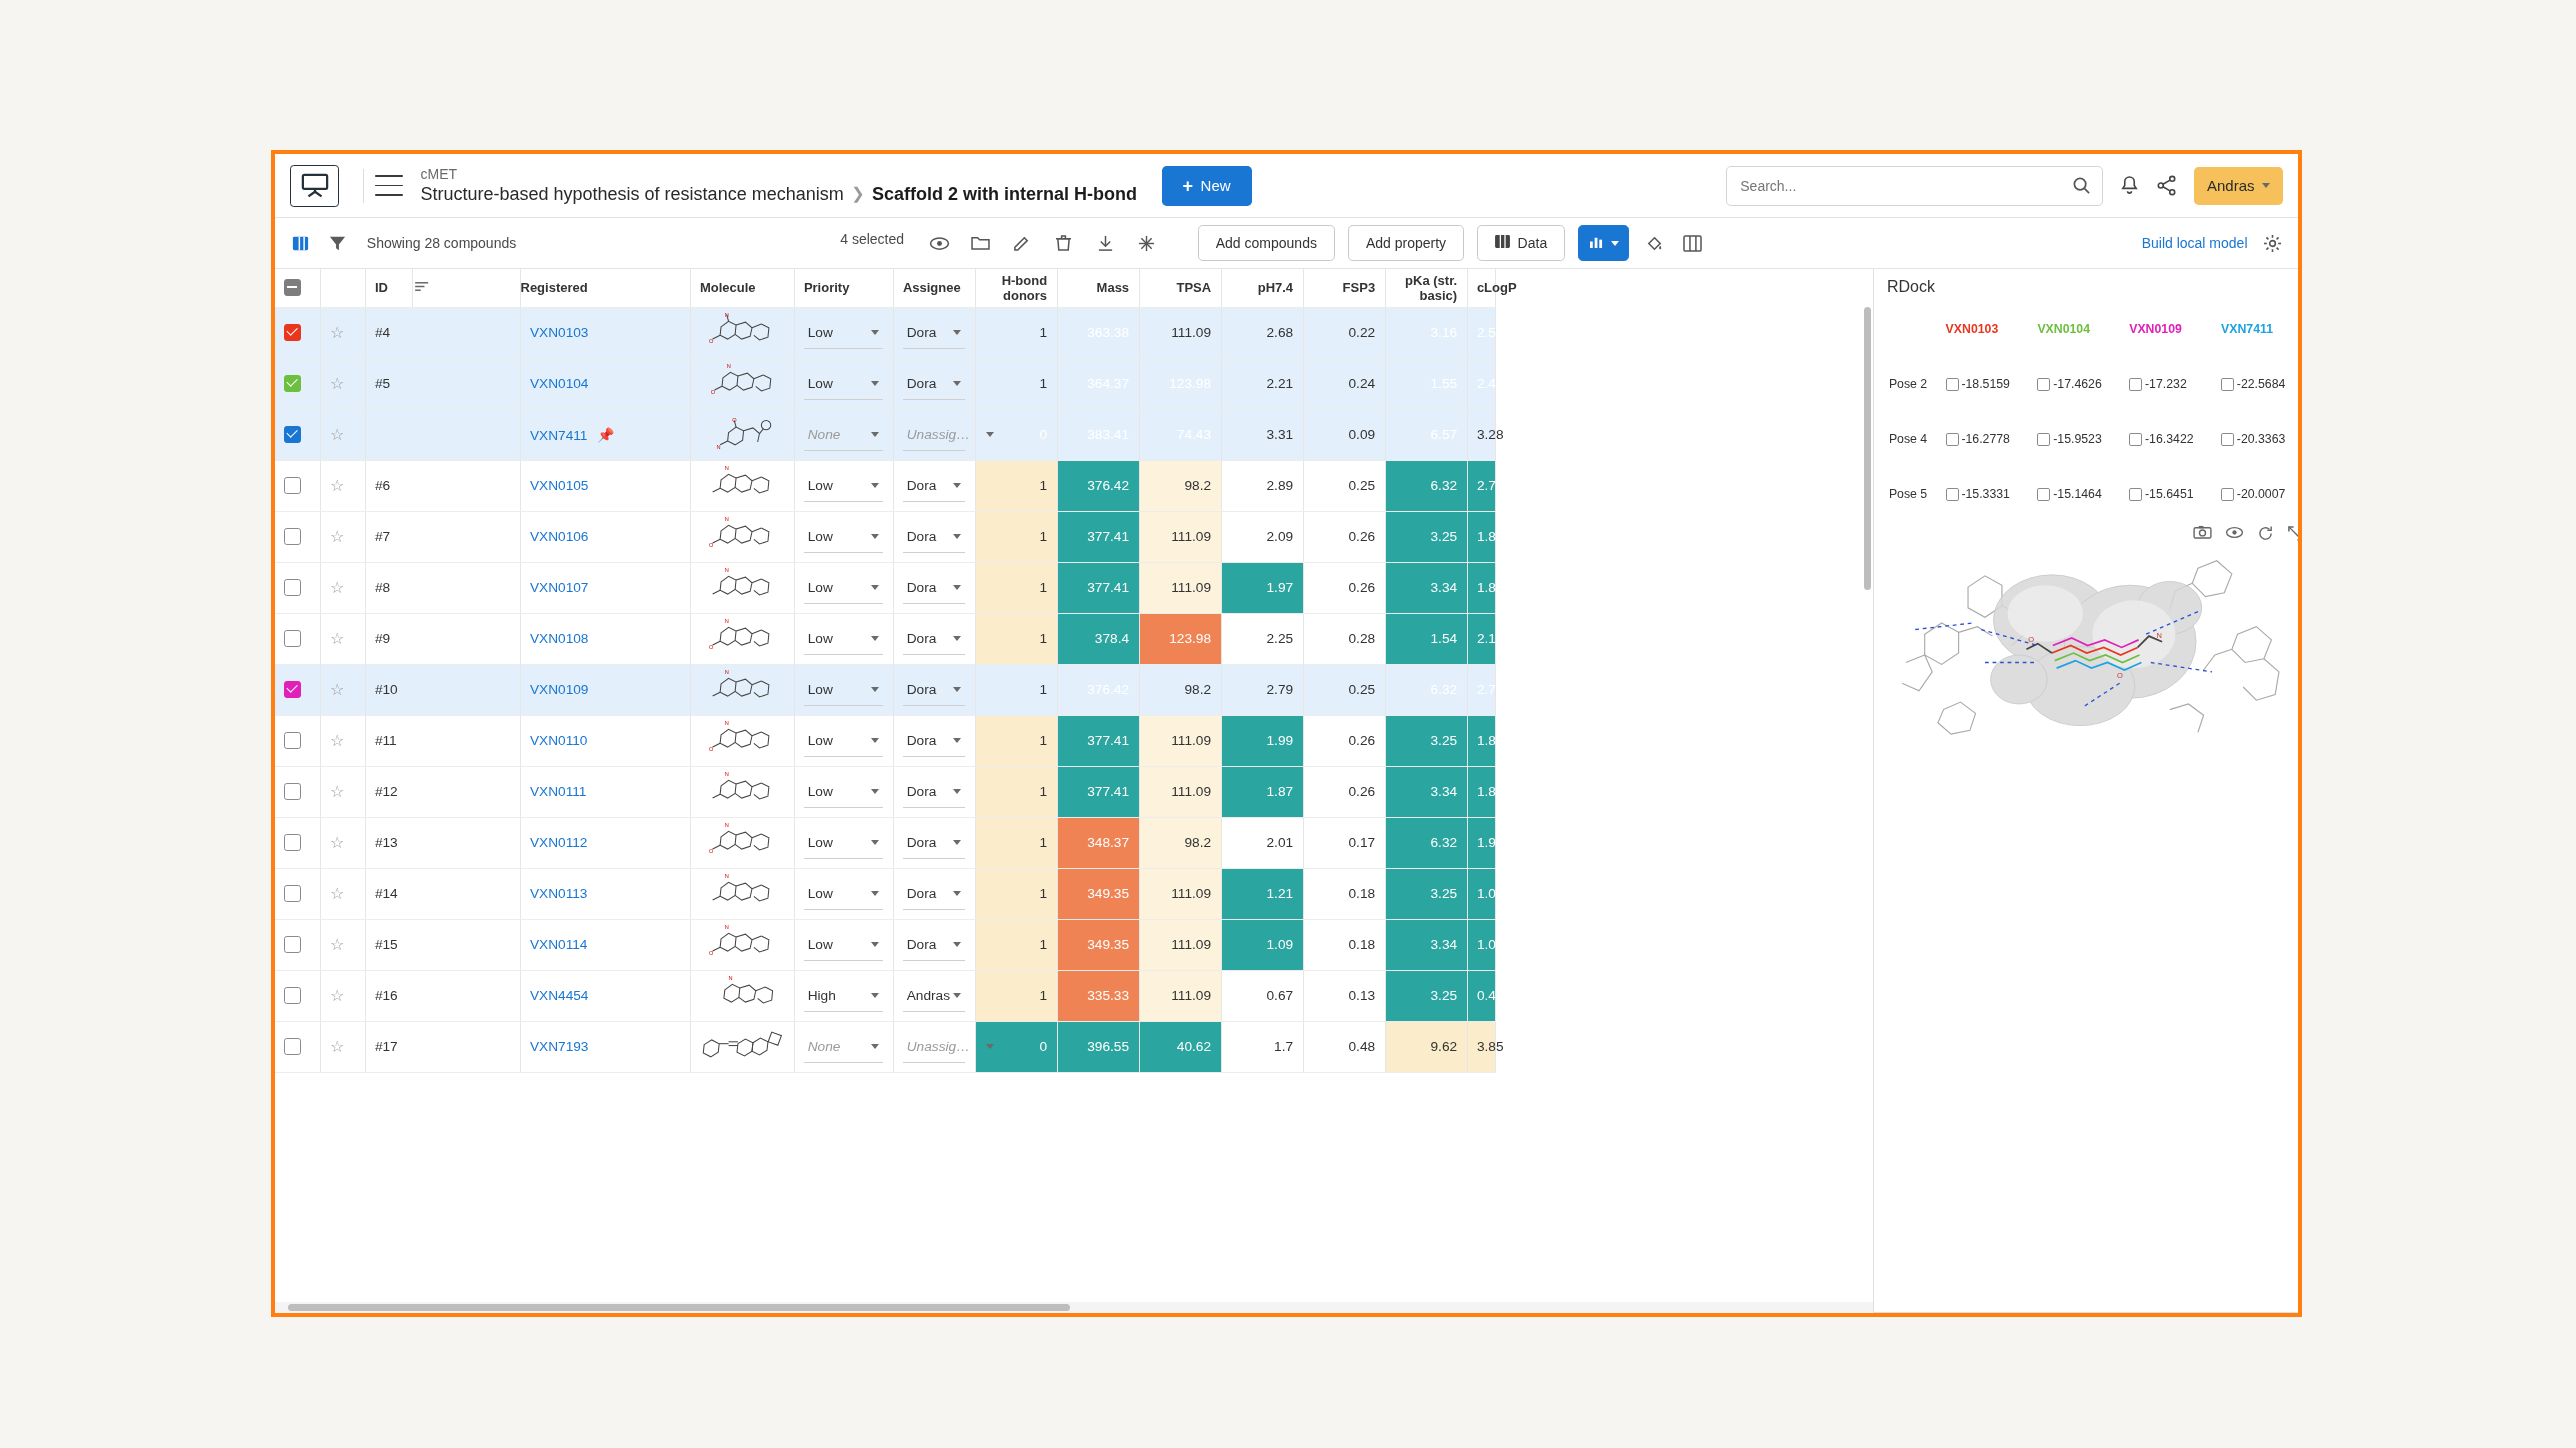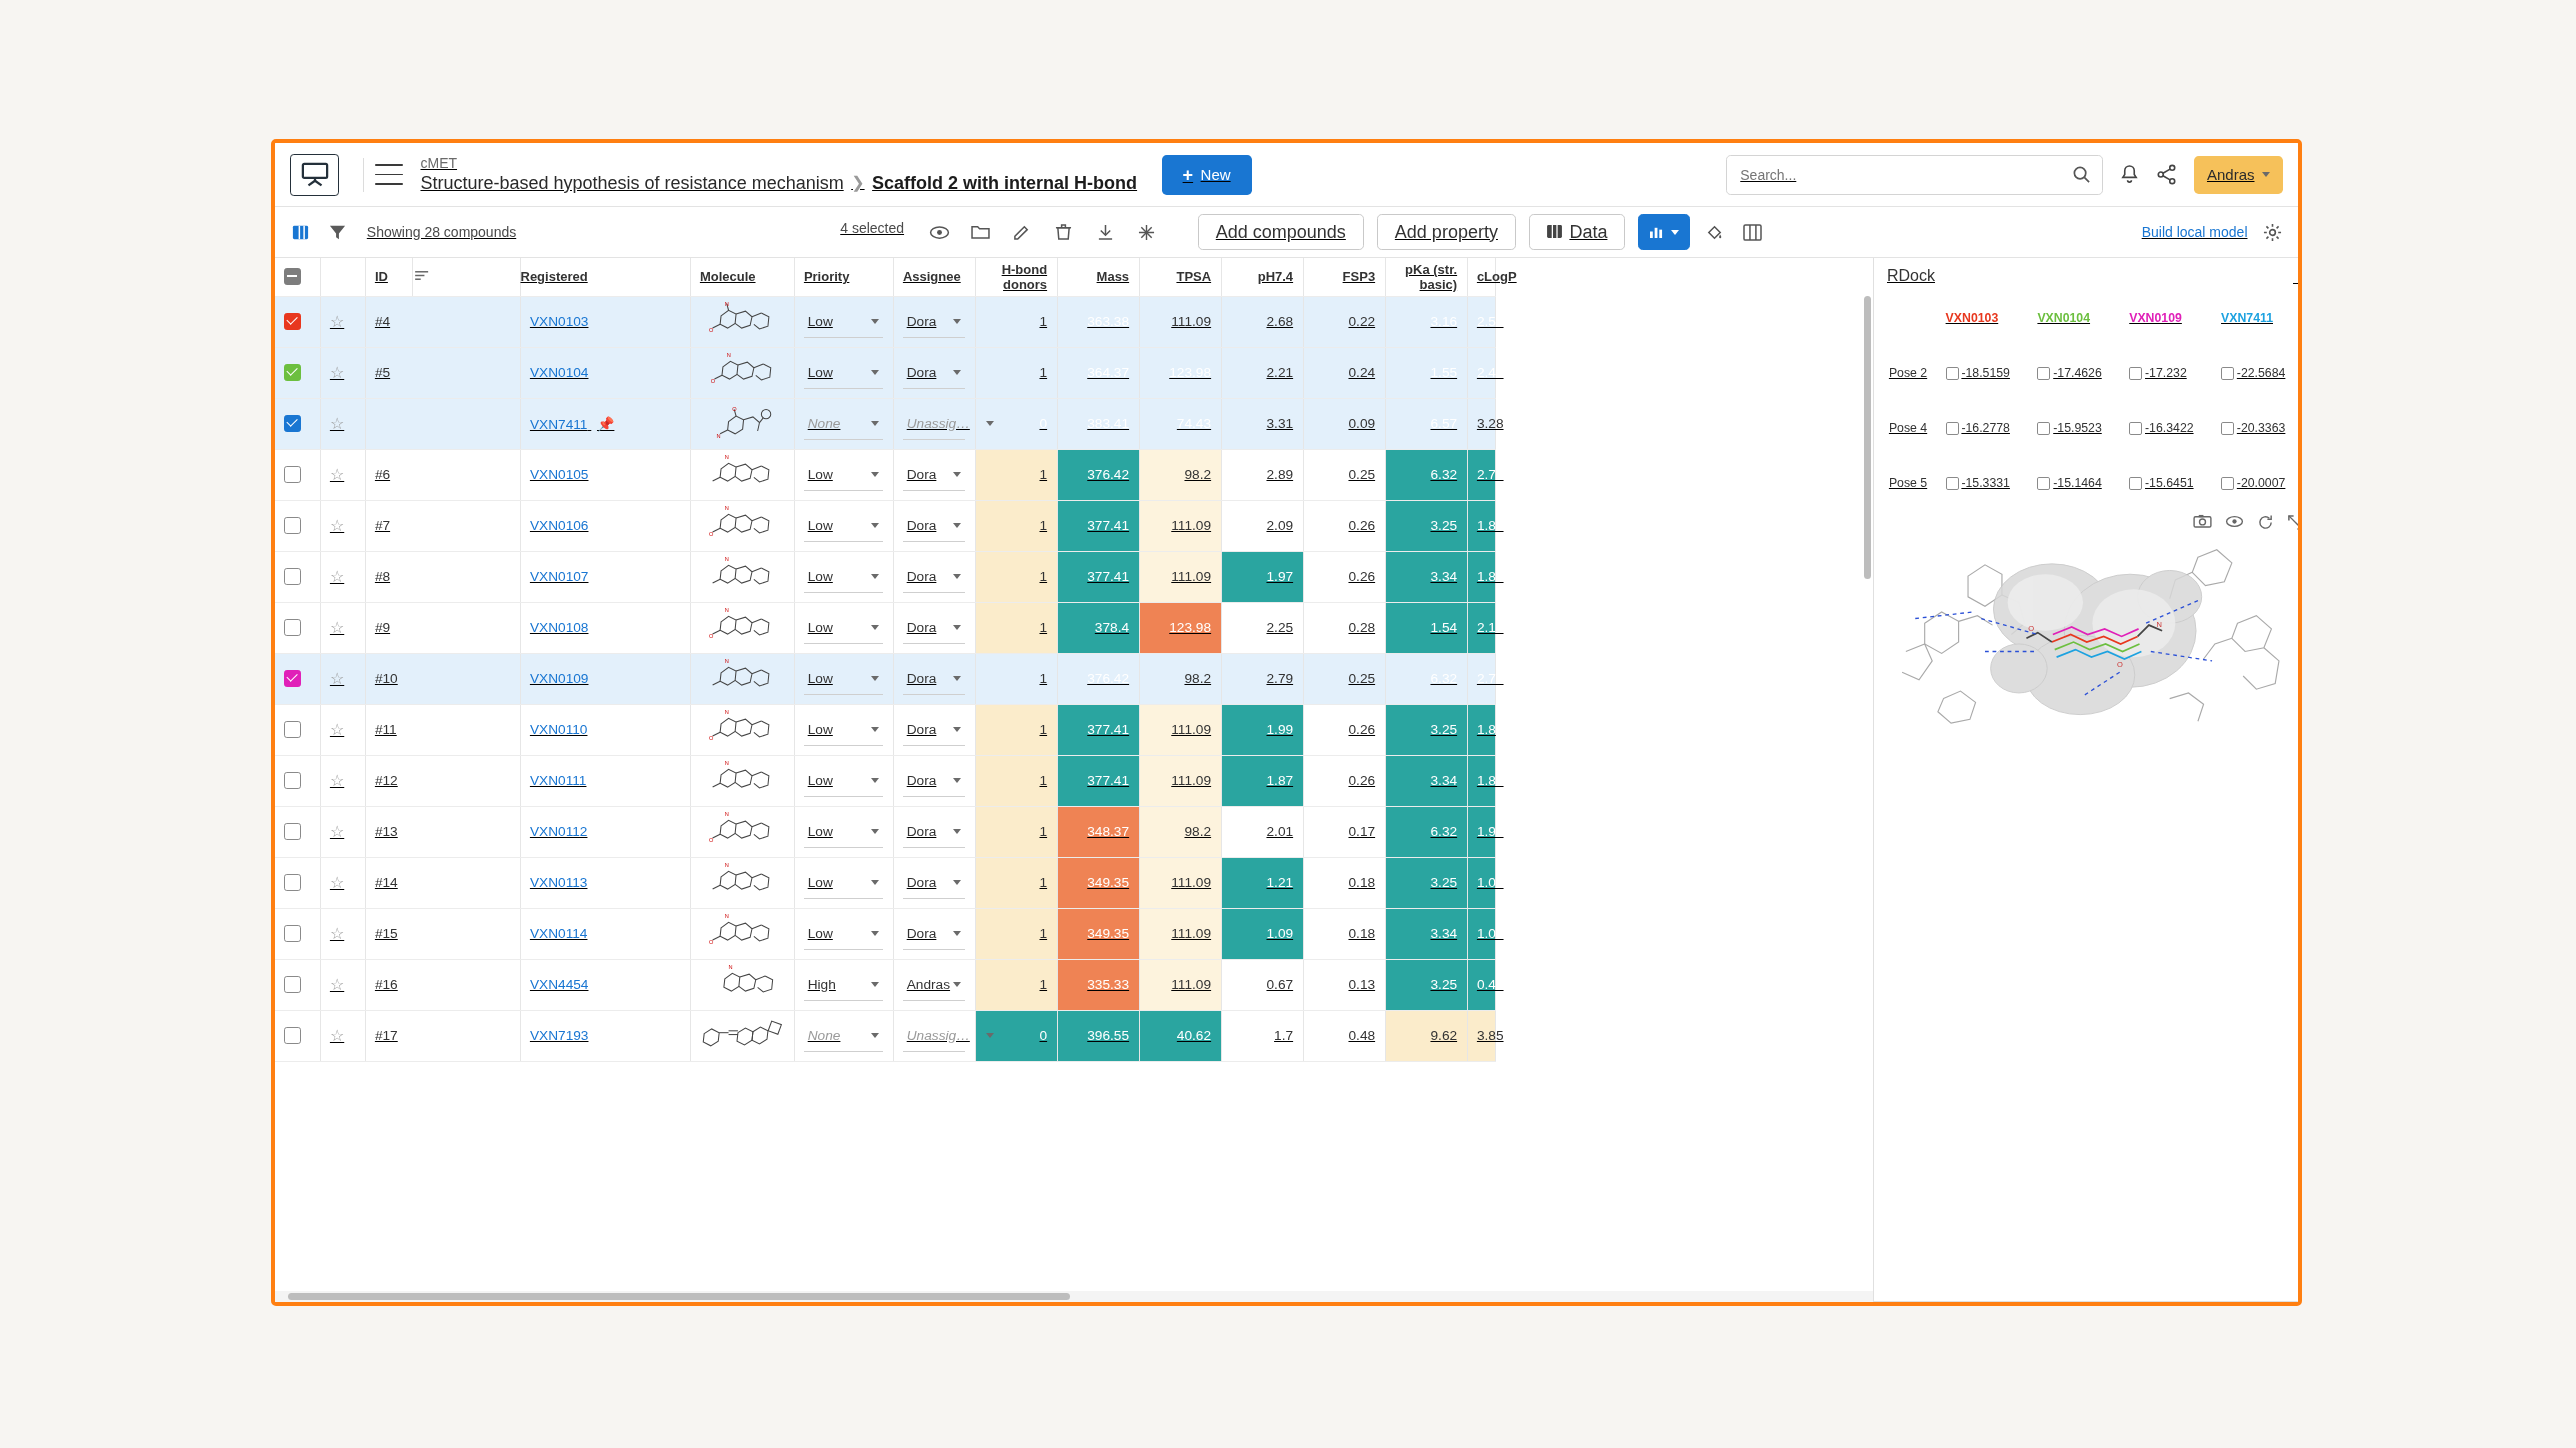--- a/index.html
+++ b/index.html
@@ -4,28 +4,27 @@
 <style>
   html, body { margin:0; padding:0; }
   body {
     width:2576px; height:1449px;
     background:#f7f5f2;
     font-family:"Liberation Sans", sans-serif;
     overflow:hidden;
   }
   .app-window {
     position:absolute;
-    left:271px; top:139px;
+    left:271px; top:150px;
     width:2031px; height:1167px;
     background:#ffffff;
     border:4.7px solid #ff7f11;
-    border-radius:5px;
+    border-radius:0;
     overflow:hidden;
     box-sizing:border-box;
-    text-decoration:underline;
   }
   
   .topbar {
     height:64px;
     display:flex; align-items:center;
     border-bottom:0.9px solid #e3e3e3;
     box-sizing:border-box;
     padding:0 15px;
     background:#fff;
   }
@@ -63,21 +62,21 @@
   .toolbar {
     height:51px;display:flex;align-items:center;gap:13px;padding:0 13px;
     border-bottom:0.9px solid #e3e3e3;box-sizing:border-box;background:#fff;
   }
   .tb-icon { width:24.5px;height:24.5px;display:flex;align-items:center;justify-content:center;color:#5a5a5a;cursor:pointer; }
   .showing-text { font-size:14px;color:#4a4a4a;margin-left:3.8px; }
   .sel-group { margin-left:311px;display:flex;gap:17px; }
   .sel-text { font-size:14px;color:#4a4a4a;margin-right:5.7px; }
   .tb-btn {
     height:36px;border:0.9px solid #c9c9c9;background:#fff;border-radius:4.7px;
-    padding:0 17px;font-size:18px;color:#333;cursor:pointer;display:flex;align-items:center;gap:7.5px;
+    padding:0 17px;font-size:14px;color:#333;cursor:pointer;display:flex;align-items:center;gap:7.5px;
   }
   .tb-btn.active { background:#1976d2;color:#fff;border-color:#1976d2; }
   .tb-right { margin-left:auto;display:flex;align-items:center;gap:13px; }
   .link-btn { color:#1976d2;font-size:14px;cursor:pointer; }
   
   .body-split { display:flex;height:calc(100% - 115px); }
   .table-pane { position:relative;flex:1;overflow:hidden;border-right:0.9px solid #e0e0e0; }
   .right-pane { width:424px;display:flex;flex-direction:row;background:#fff; }
   
   table.grid { border-collapse:collapse;table-layout:fixed;width:1153px;font-size:13.7px; }

